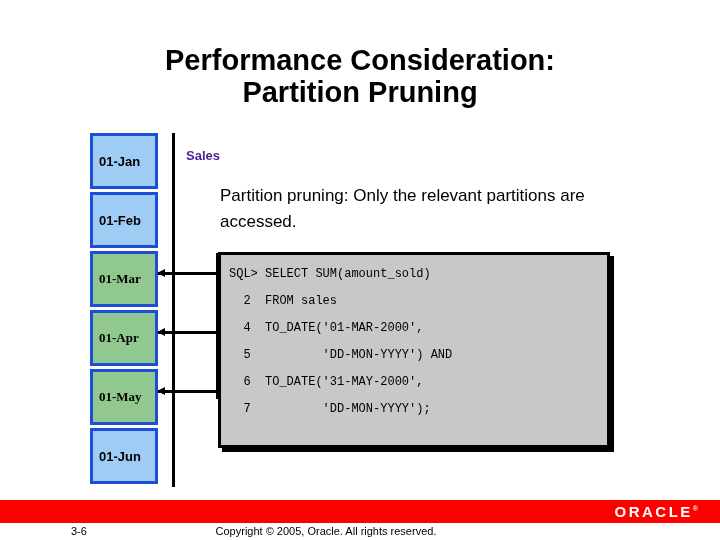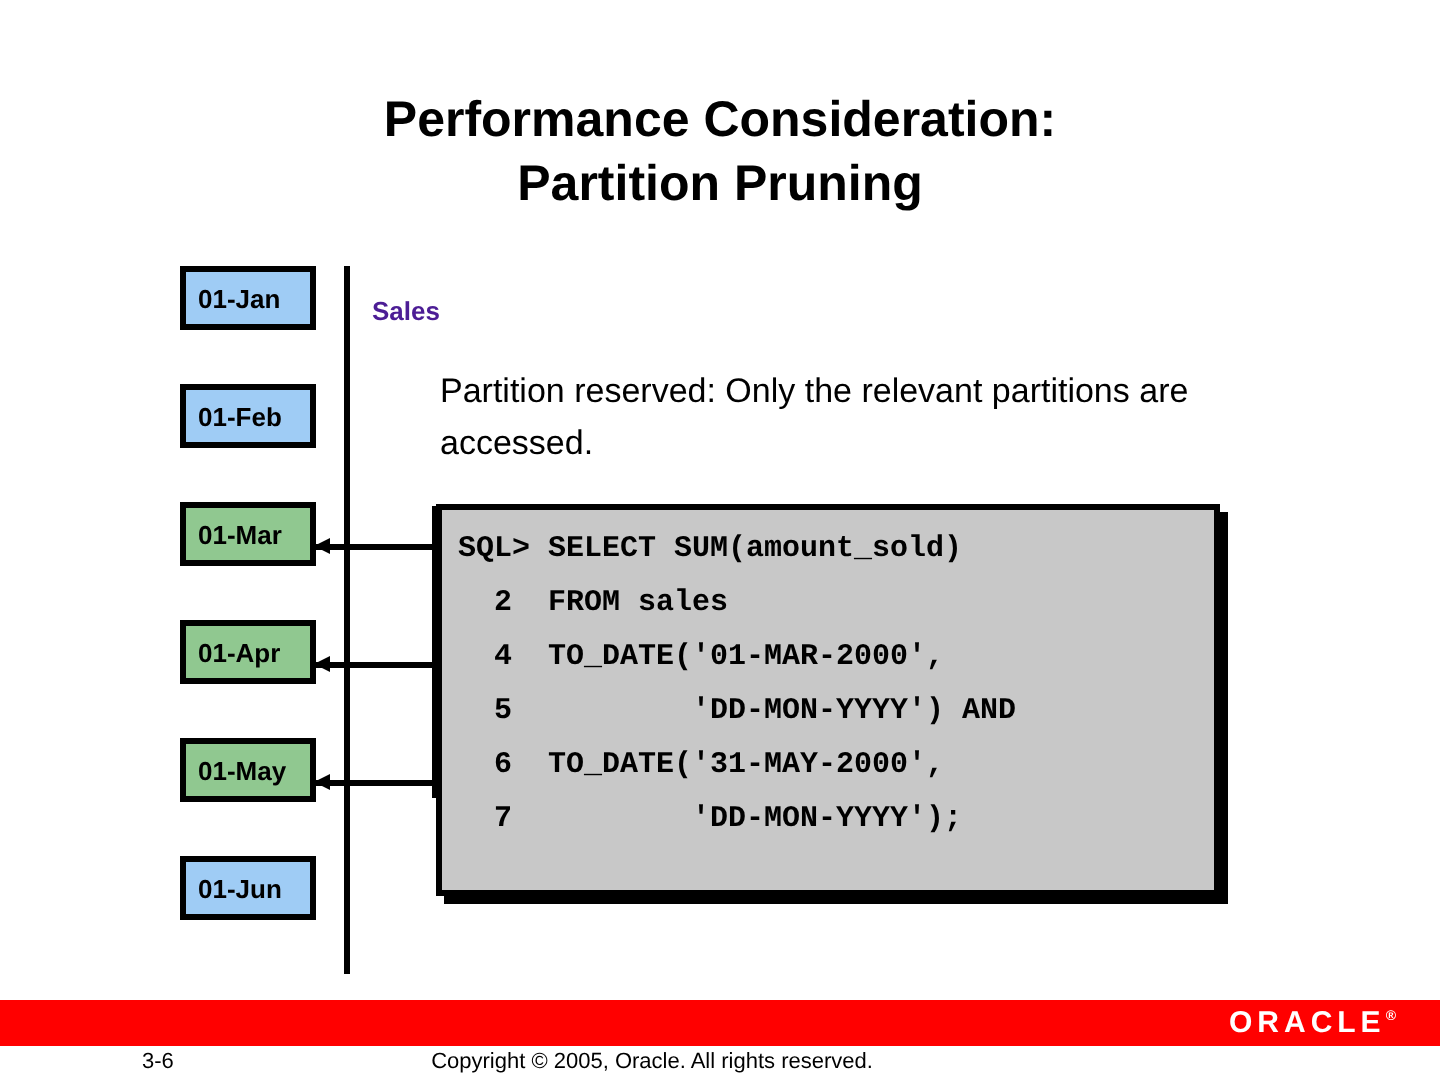--- a/index.html
+++ b/index.html
@@ -22,55 +22,55 @@
     height: 540px;
   }
 
   
   .title {
     position: absolute;
     left: 60px;
     top: 44px;
     width: 600px;
     text-align: center;
-    font-size: 25px;
+    font-size: 29px;
     font-weight: bold;
     color: #000000;
     line-height: 32px;
     letter-spacing: 0px;
   }
   .title .line2 { display: block; }
 
   
   .partition-column {
     position: absolute;
     left: 90px;
     top: 133px;
     width: 86px;
     height: 354px;
   }
   .part-box {
     position: absolute;
     left: 0;
     width: 68px;
-    height: 32px;
-    border: 3px solid #000000;
+    height: 56px;
+    border: 3px solid #1d4ed8;
     box-sizing: border-box;
     display: flex;
     align-items: center;
     padding-left: 6px;
   }
   .part-box .plabel {
     font-size: 13px;
     font-weight: bold;
     color: #000000;
     white-space: nowrap;
   }
   .part-blue  { background: #9FCCF5; }
-  .part-green { background: #90C890; }
+  .part-green { background: #90C890; font-family: Liberation Serif, serif; }
 
   .pb0 { top: 0px; }
   .pb1 { top: 59px; text-align: center; }
   .pb2 { top: 118px; }
   .pb3 { top: 177px; }
   .pb4 { top: 236px; }
   .pb5 { top: 295px; text-align: center; }
 
   
   .vline {
@@ -140,22 +140,22 @@
     width: 392px;
     height: 196px;
     background: #C8C8C8;
     border: 3px solid #000000;
     box-sizing: border-box;
     box-shadow: 4px 4px 0 0 #000000;
     padding: 6px 0 0 8px;
   }
   .sql-line {
     font-family: "Liberation Mono", "DejaVu Sans Mono", monospace;
-    font-size: 15px;
-    font-weight: bold;
+    font-size: 12px;
+    font-weight: normal;
     color: #000000;
     line-height: 27px;
     white-space: pre;
     letter-spacing: 0px;
   }
 
   
   .footer-bar {
     position: absolute;
     left: 0;
@@ -235,21 +235,21 @@
   </div>
   <div class="conn conn-apr">
     <span class="arrowhead"></span>
   </div>
   <div class="conn conn-may">
     <span class="arrowhead"></span>
   </div>
 
   <div class="sales-label">Sales</div>
 
-  <div class="body-text">Partition reserved: Only the relevant partitions are accessed.</div>
+  <div class="body-text">Partition pruning: Only the relevant partitions are accessed.</div>
 
   <div class="sql-block">
     <div class="sql-line">SQL&gt; SELECT SUM(amount_sold)</div>
     <div class="sql-line">  2  FROM sales</div>
     <div class="sql-line">  4  TO_DATE('01-MAR-2000',</div>
     <div class="sql-line">  5          'DD-MON-YYYY') AND</div>
     <div class="sql-line">  6  TO_DATE('31-MAY-2000',</div>
     <div class="sql-line">  7          'DD-MON-YYYY');</div>
   </div>
 

